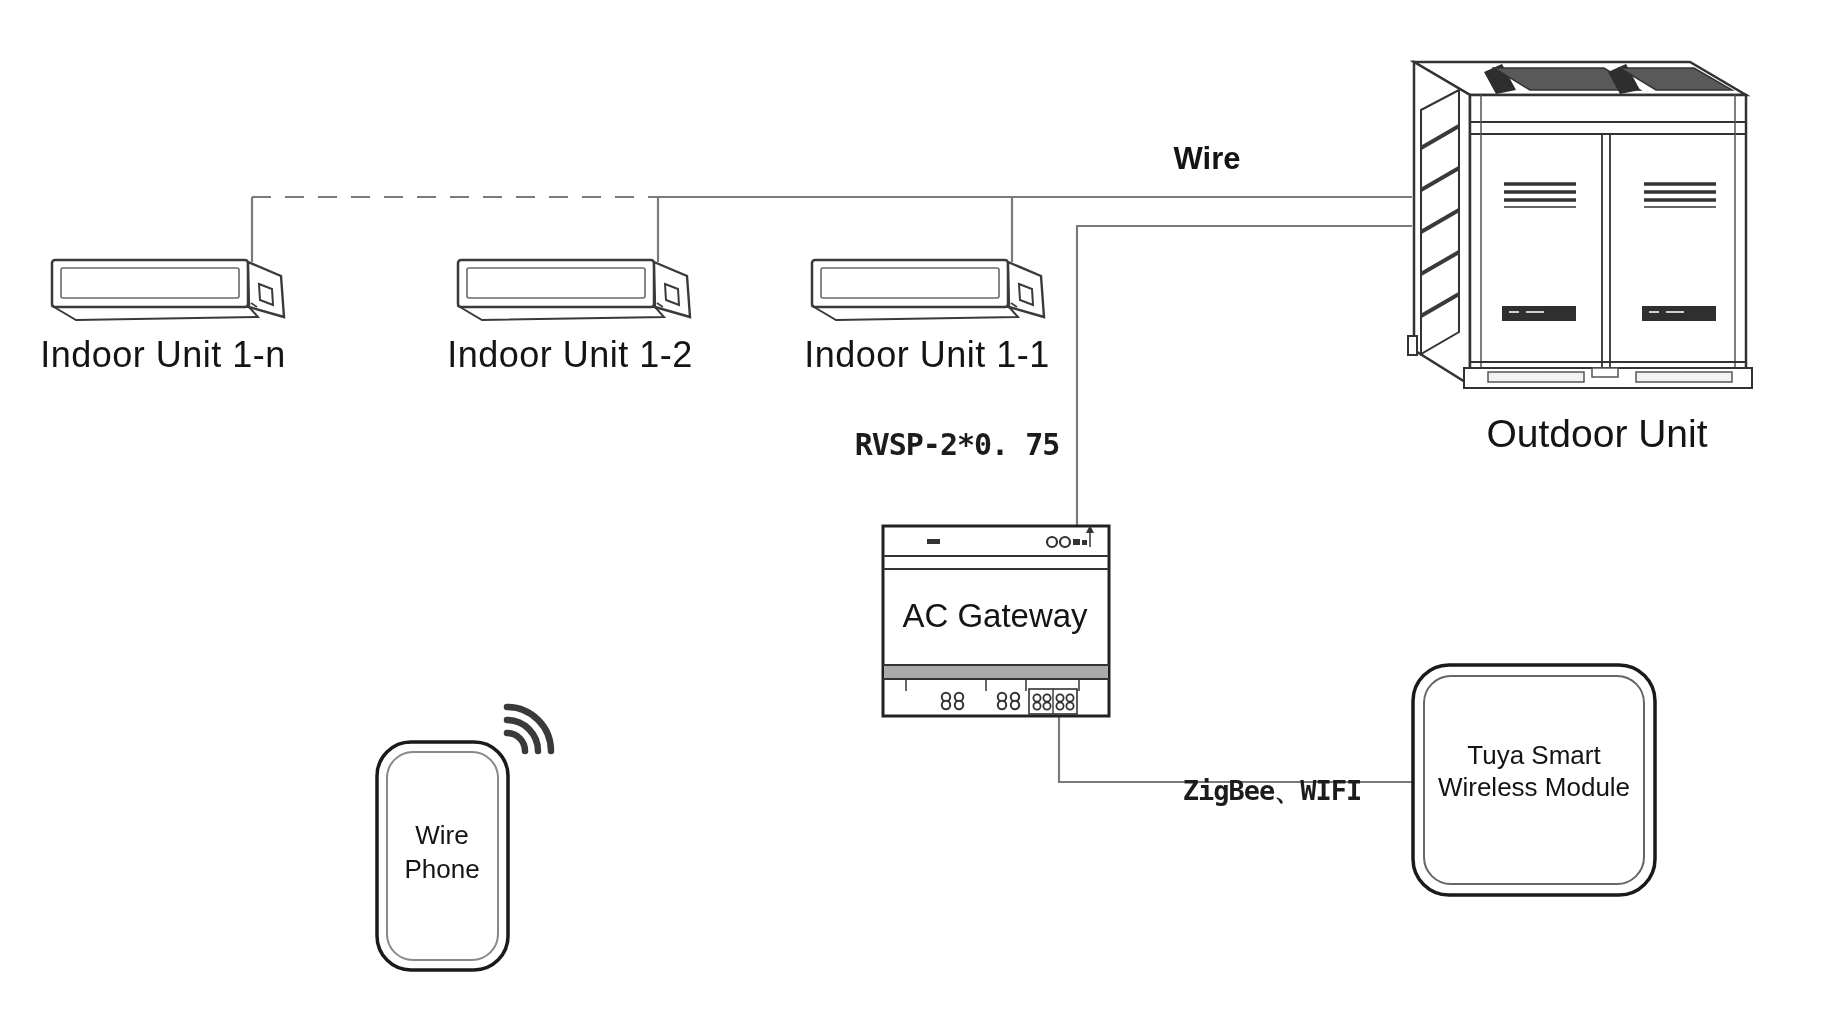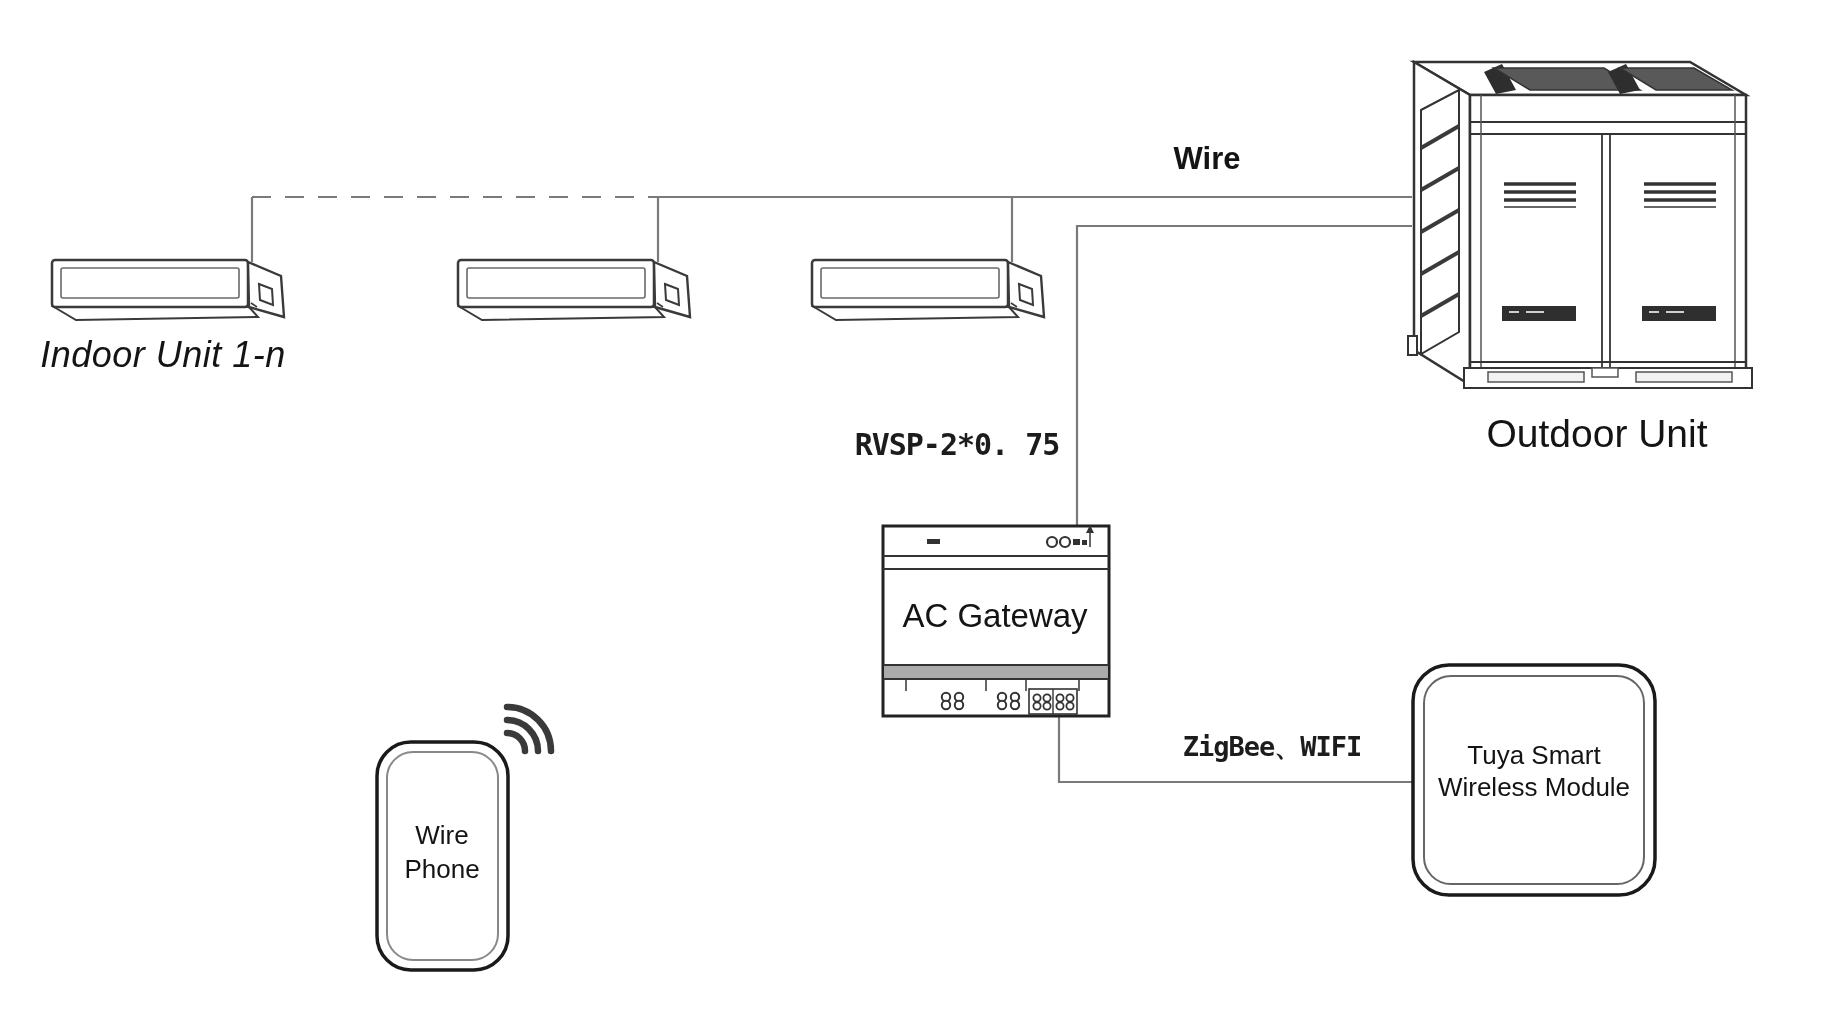--- a/index.html
+++ b/index.html
@@ -24,21 +24,21 @@
   .lbl-wire{font-size:31px;font-weight:bold;}
   .lbl-gateway{font-size:33px;}
   .lbl-small{font-size:26px;}
   .lbl-tech{
     font-family:"DejaVu Sans Mono", monospace;
     font-weight:700;
     font-size:30px;
     color:#1c1c1c;
     letter-spacing:-1px;
   }
-  .lbl-tech.zigbee{font-size:27px;}
+  .lbl-tech.zigbee{font-size:27px;margin-top:44px;}
 </style>
 </head>
 <body>
 
 <div id="canvas">
 
   <svg id="lineart" width="1826" height="1016" viewBox="0 0 1826 1016">
 
     <defs>
       <g id="iu">
@@ -194,23 +194,25 @@
       <rect x="387" y="752" width="111" height="208" rx="26" fill="#fff" stroke="#888" stroke-width="2"></rect>
     </g>
 
     <g stroke="#3a3a3a" stroke-width="6.5" fill="none" stroke-linecap="round">
       <path d="M507,733 A18,18 0 0 1 525,751"></path>
       <path d="M507,720 A31,31 0 0 1 538,751"></path>
       <path d="M507,707 A44,44 0 0 1 551,751"></path>
     </g>
   </svg>
 
-  <div class="lbl lbl-device" style="left:163px;top:336px;font-style:italic;">Indoor Unit 1-n</div>
-
-
+  <div class="lbl lbl-device" style="left:163px;top:336px;">Indoor Unit 1-n</div>
+
+  <div class="lbl lbl-device" style="left:570px;top:336px;">Indoor Unit 1-2</div>
+
+  <div class="lbl lbl-device" style="left:927px;top:336px;">Indoor Unit 1-1</div>
 
   <div class="lbl lbl-wire" style="left:1207px;top:143px;">Wire</div>
 
   <div class="lbl lbl-outdoor" style="left:1597px;top:414px;">Outdoor Unit</div>
 
   <div class="lbl lbl-tech" style="left:957px;top:429px;">RVSP-2*0. 75</div>
 
   <div class="lbl lbl-gateway" style="left:995px;top:599px;">AC Gateway</div>
 
   <div class="lbl lbl-tech zigbee" style="left:1272px;top:733px;">ZigBee、WIFI</div>

